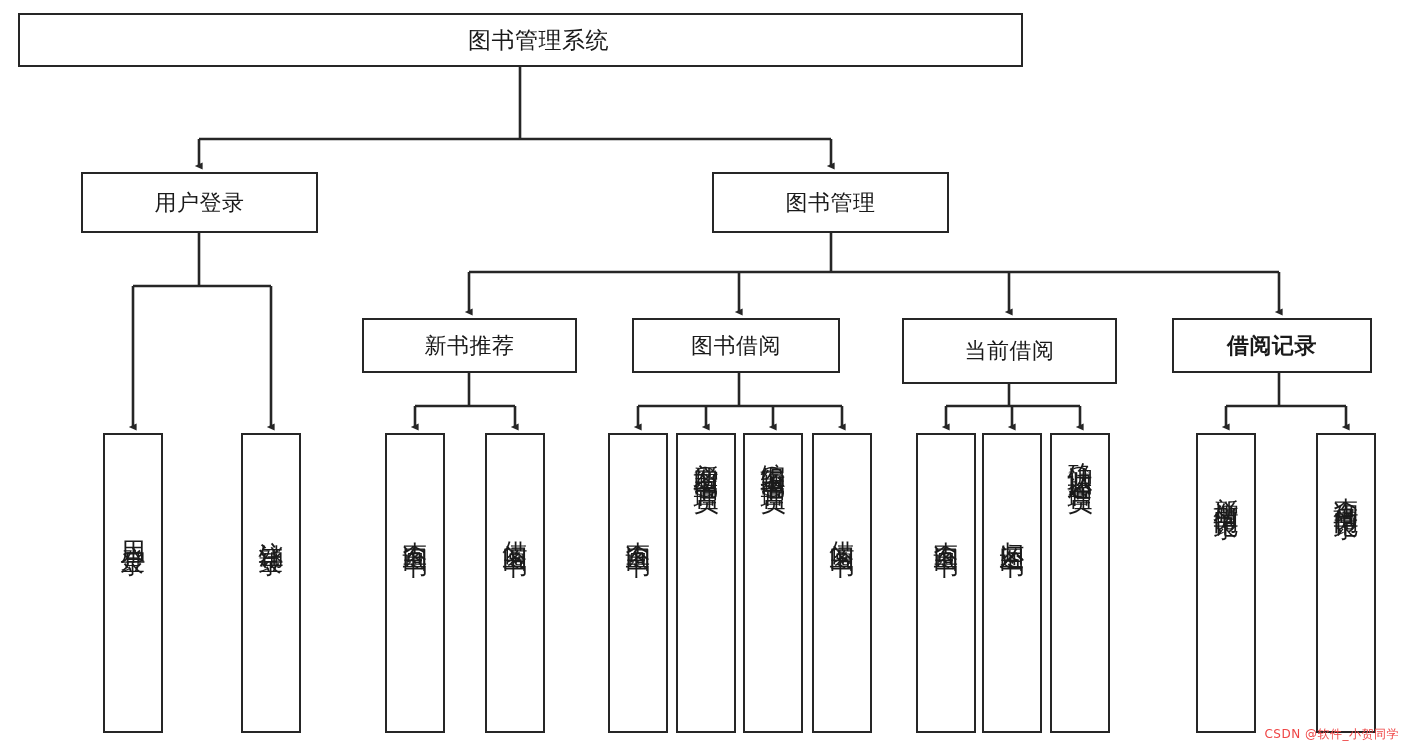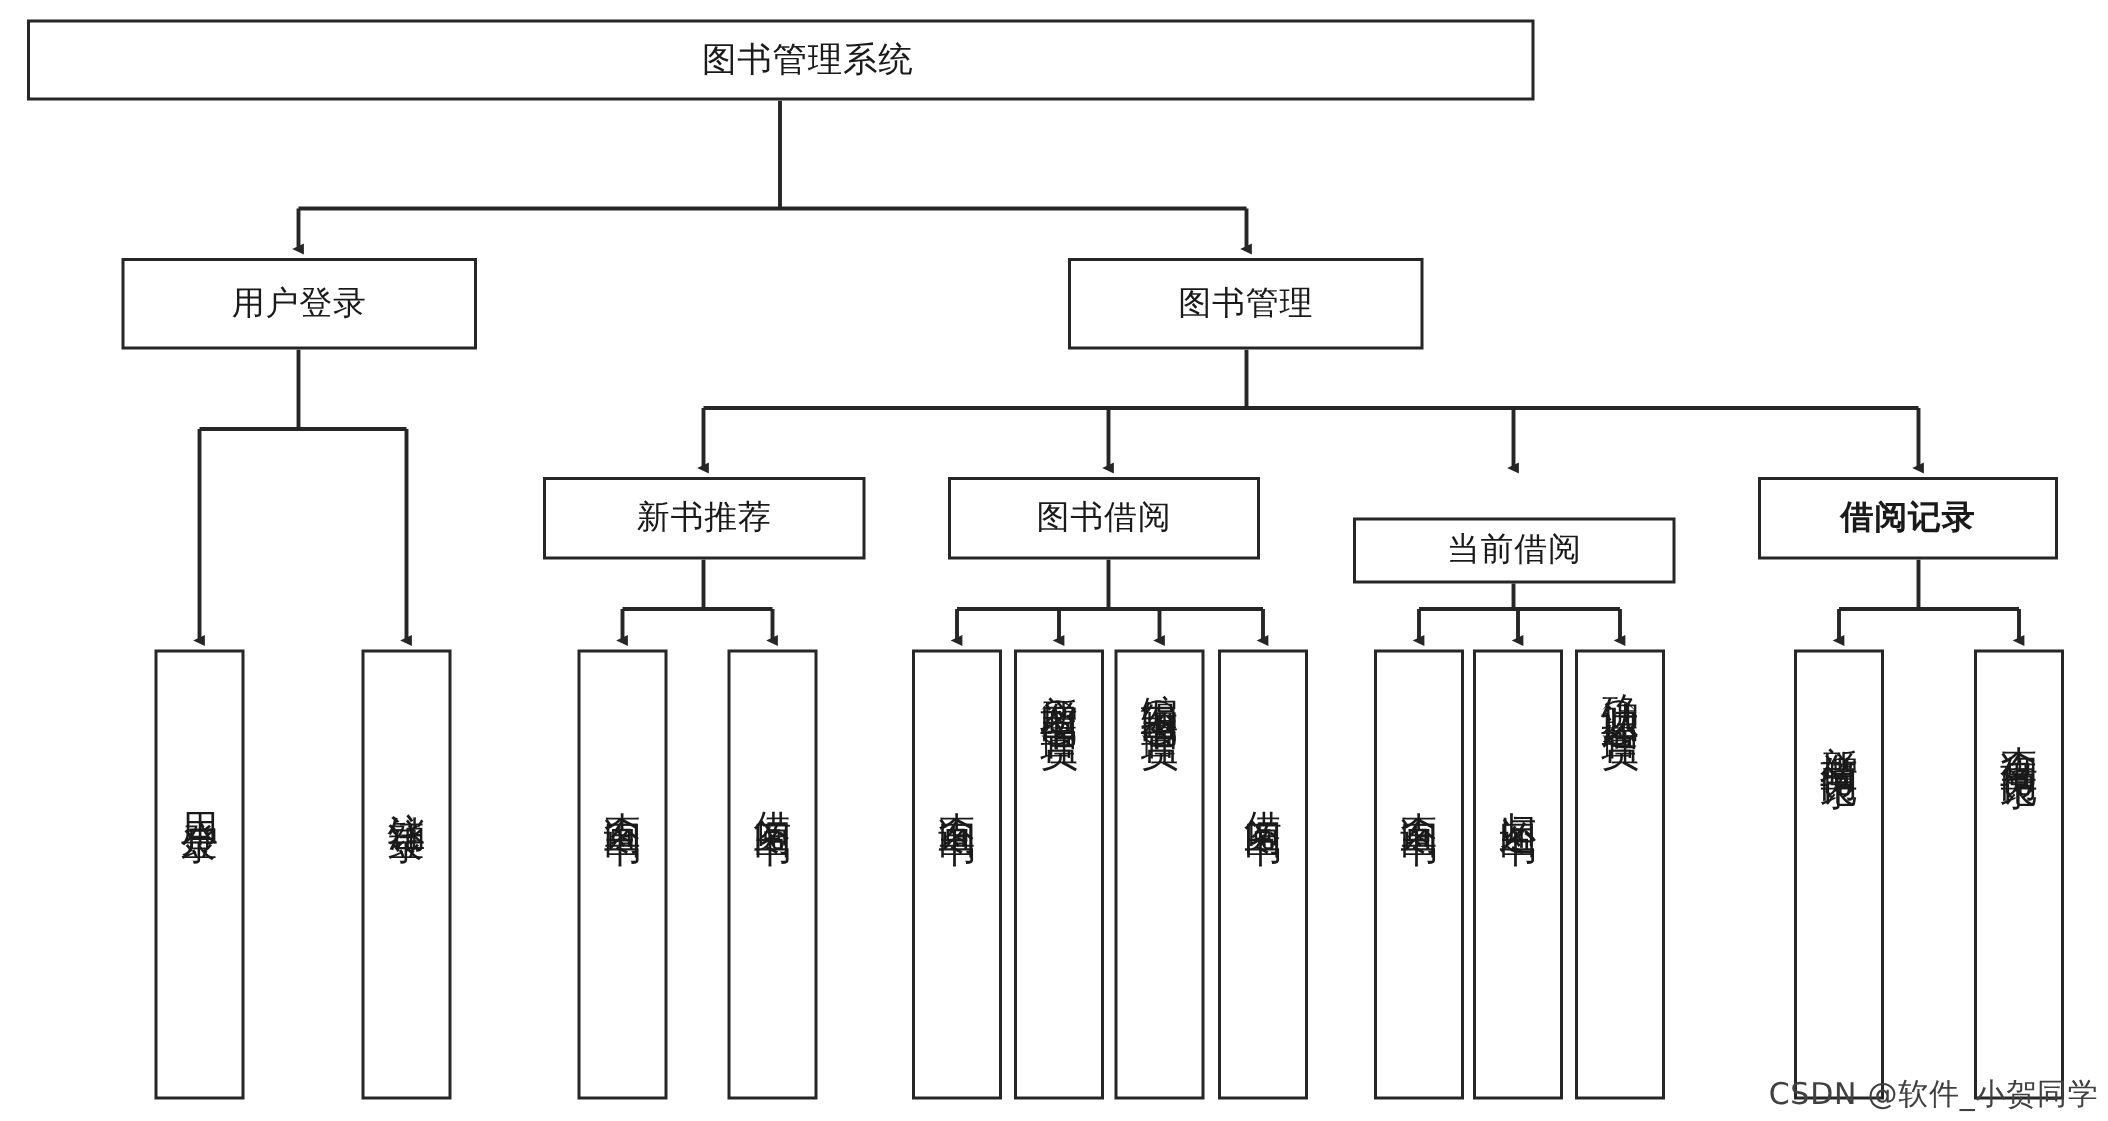--- a/index.html
+++ b/index.html
@@ -69,22 +69,22 @@
   .node-box.vert.medium .node-label {
     padding-top: 38px;
   }
   .node-box.vert.long .node-label {
     padding-top: 4px;
   }
   #watermark {
     position: absolute;
     right: 6px;
     bottom: 4px;
-    font-size: 20px;
-    color: #404040;
+    font-size: 12px;
+    color: #ef4444;
     font-family: "DejaVu Sans", "Liberation Sans", sans-serif;
     letter-spacing: 0.5px;
     pointer-events: none;
   }
 </style>
 </head>
 <body>
 
 <div id="diagram-root">
 
@@ -148,21 +148,21 @@
   <div class="node-box horiz" style="left:362px; top:318px; width:215px; height:55px;">
     <span class="node-label">新书推荐</span>
   </div>
 
   <div class="node-box horiz" style="left:712px; top:172px; width:237px; height:61px;">
     <span class="node-label">图书管理</span>
   </div>
   <div class="node-box horiz" style="left:632px; top:318px; width:208px; height:55px;">
     <span class="node-label">图书借阅</span>
   </div>
-  <div class="node-box horiz" style="left:902px; top:318px; width:215px; height:44px;margin-top:27px;">
+  <div class="node-box horiz" style="left:902px; top:318px; width:215px; height:66px;">
     <span class="node-label">当前借阅</span>
   </div>
   <div class="node-box horiz" style="left:1172px; top:318px; width:200px; height:55px;font-weight:bold;">
     <span class="node-label">借阅记录</span>
   </div>
 
   <div class="node-box vert short" style="left:103px; top:433px; width:60px; height:300px;">
     <span class="node-label">用户登录</span>
   </div>
   <div class="node-box vert short" style="left:241px; top:433px; width:60px; height:300px;">

